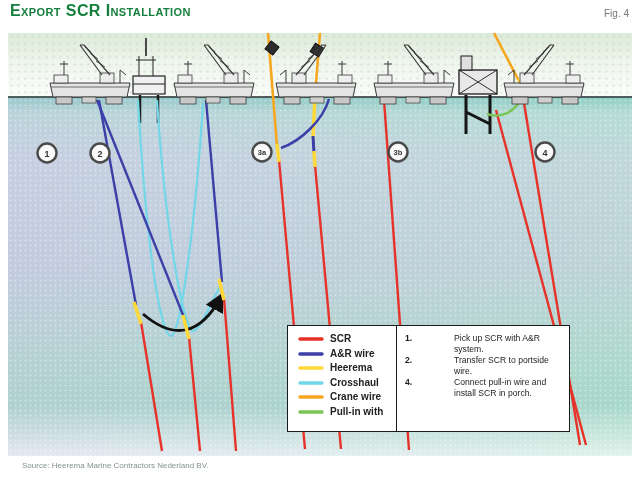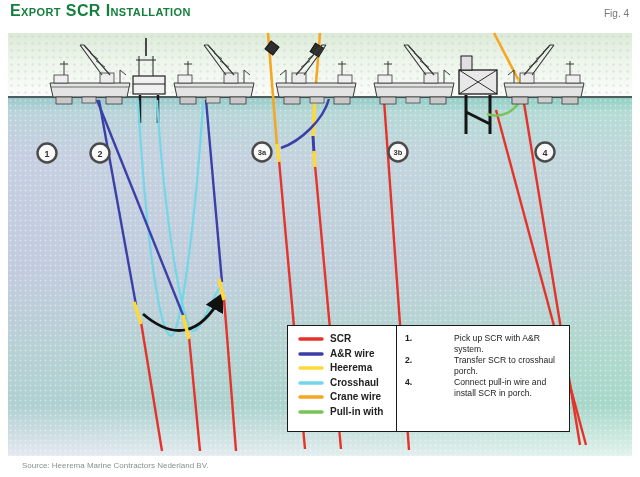--- a/index.html
+++ b/index.html
@@ -184,21 +184,21 @@
     </div>
   </div>
 
   <div class="panel steps-box">
     <div class="step">
       <span class="step-num">1.</span>
       <span class="step-text">Pick up SCR with A&amp;R system.</span>
     </div>
     <div class="step">
       <span class="step-num">2.</span>
-      <span class="step-text">Transfer SCR to crosshaul porch.</span>
+      <span class="step-text">Transfer SCR to portside wire.</span>
     </div>
     <div class="step">
       <span class="step-num">4.</span>
       <span class="step-text">Connect pull-in wire and install SCR in porch.</span>
     </div>
   </div>
 
   <div class="source">Source: Heerema Marine Contractors Nederland BV.</div>
 </div>
 

